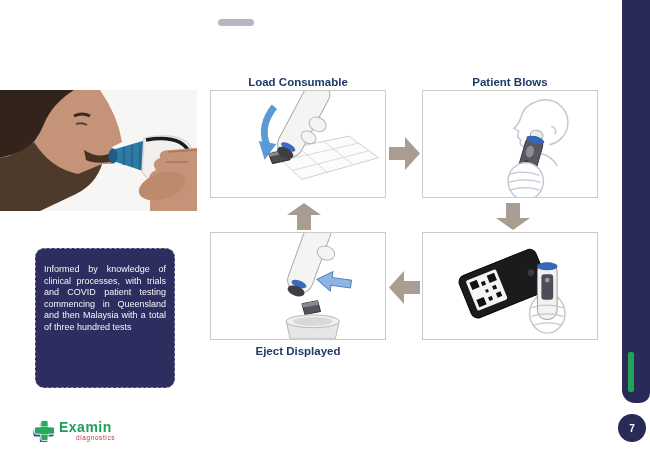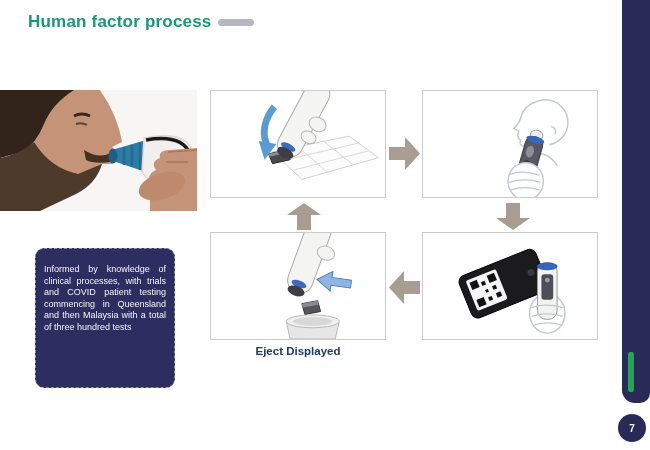--- a/index.html
+++ b/index.html
@@ -49,21 +49,20 @@
            background:#23a455;border-radius:2px;}
   .page-badge{position:absolute;left:618px;top:414px;width:28px;height:28px;border-radius:50%;
            background:#2a2a58;color:#fff;font-size:10px;font-weight:bold;
            display:flex;align-items:center;justify-content:center;}
 </style>
 </head>
 <body>
 
 <div class="slide">
 
-  <div class="title">Human factor process</div>
   <div class="title-dash"></div>
 
   <div class="photo">
     <svg width="197" height="121" viewBox="0 0 197 121">
       <rect width="197" height="121" fill="#f7f6f5"></rect>
       <path d="M58,0 L100,0 Q118,26 122,52 L112,57 Q120,66 112,74 L102,74 Q96,92 78,100 L30,121 L8,121 Q16,78 34,52 Q44,18 58,0 Z" fill="#c59478"></path>
       <path d="M0,0 L74,0 Q52,14 44,34 Q36,54 22,62 L0,68 Z" fill="#33241b"></path>
       <path d="M34,52 Q50,78 78,84 L102,74 Q96,94 76,104 L40,121 L0,121 L0,68 Q20,64 34,52 Z" fill="#4e3a2a"></path>
       <path d="M84,60 Q100,70 112,62 L110,72 Q94,74 86,70 Z" fill="#443122"></path>
       <path d="M74,26 Q82,22 90,26" stroke="#3a2a1e" stroke-width="3" fill="none"></path>
@@ -72,20 +71,22 @@
       <ellipse cx="113" cy="66" rx="4.5" ry="7.5" fill="#1f5f85"></ellipse>
       <path d="M124,57 L124,75 M132,55 L132,77 M140,53 L140,80" stroke="#256a90" stroke-width="2.5"></path>
       <path d="M144,48 Q186,40 193,62 Q197,84 172,92 Q150,96 142,82 Z" fill="#f1f0ee" stroke="#d9d9d6" stroke-width="1.5"></path>
       <path d="M146,50 Q182,44 190,64" stroke="#1b1b1b" stroke-width="3.5" fill="none"></path>
       <path d="M150,121 L150,96 Q146,84 156,80 Q150,72 160,68 Q158,60 170,60 L197,58 L197,121 Z" fill="#c59478"></path>
       <ellipse cx="162" cy="96" rx="24" ry="13" transform="rotate(-18 162 96)" fill="#bd8a6e"></ellipse>
       <path d="M168,62 L197,60 M166,72 L188,72" stroke="#a9765c" stroke-width="1.5" fill="none"></path>
     </svg>
   </div>
 
+  <div class="step-label lbl1">Load Consumable</div>
+  <div class="step-label lbl2">Patient Blows</div>
   <div class="step-label lbl3">Eject Displayed</div>
 
   <div class="panel p1">
     <svg width="174" height="106" viewBox="0 0 176 108">
       <polygon points="62,62 140,46 170,68 92,90" fill="#fcfcfc" stroke="#cfcfcf"></polygon>
       <path d="M88,57 L118,83 M114,51 L144,75 M72,71 L150,53 M82,81 L160,61" stroke="#d8d8d8" fill="none"></path>
       <polygon points="58,64 76,60 80,70 62,74" fill="#4a4a4a" stroke="#2a2a2a"></polygon>
       <polygon points="58,64 76,60 77,63 59,67" fill="#8a8a90"></polygon>
       <g transform="rotate(28 92 30)">
         <rect x="80" y="-14" width="26" height="84" rx="13" fill="#f4f4f3" stroke="#a9a9a9"></rect>
@@ -179,20 +180,37 @@
   <div class="flow-arrow ar-up">
     <svg width="34" height="27" viewBox="0 0 34 27">
         <polygon points="10,27 10,12 0,12 17,0 34,12 24,12 24,27" fill="#a99d92"></polygon>
       </svg>
   </div>
 
   <div class="note">
     <span>Informed by knowledge of clinical processes, with trials and COVID patient testing commencing in Queensland and then Malaysia with a total of three hundred tests</span>
   </div>
 
+  <div class="logo">
+    <svg width="22" height="22" viewBox="0 0 24 24">
+      <g transform="translate(-1.5,2)">
+        <rect x="9" y="1" width="8" height="22" rx="2" fill="#2b4fa0"></rect>
+        <rect x="2" y="8" width="22" height="8" rx="2" fill="#2b4fa0"></rect>
+      </g>
+      <g>
+        <rect x="8.5" y="0.5" width="8" height="22" rx="2" fill="#25a95c" stroke="#ffffff"></rect>
+        <rect x="1.5" y="7.5" width="22" height="8" rx="2" fill="#25a95c" stroke="#ffffff"></rect>
+        <rect x="8.5" y="7.5" width="8" height="8" fill="#25a95c"></rect>
+      </g>
+    </svg>
+    <div class="logo-text">
+      <div class="logo-name">Examin</div>
+      <div class="logo-tagline">diagnostics</div>
+    </div>
+  </div>
 
   <div class="sidebar"></div>
   <div class="sidebar-marker"></div>
   <div class="page-badge">
     <span>7</span>
   </div>
 
 </div>
 
 </body></html>

